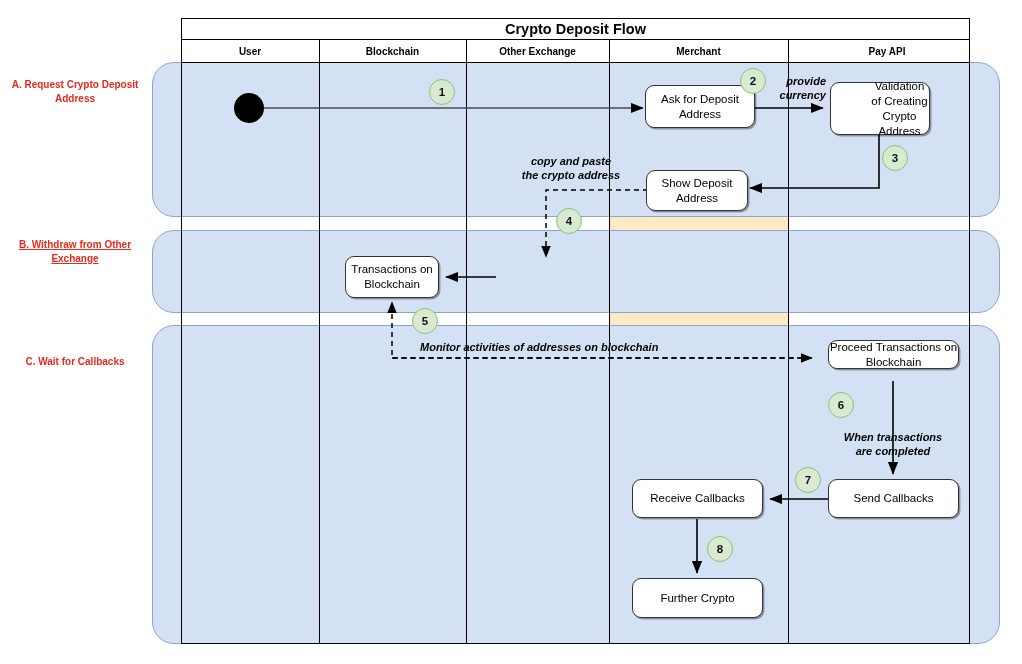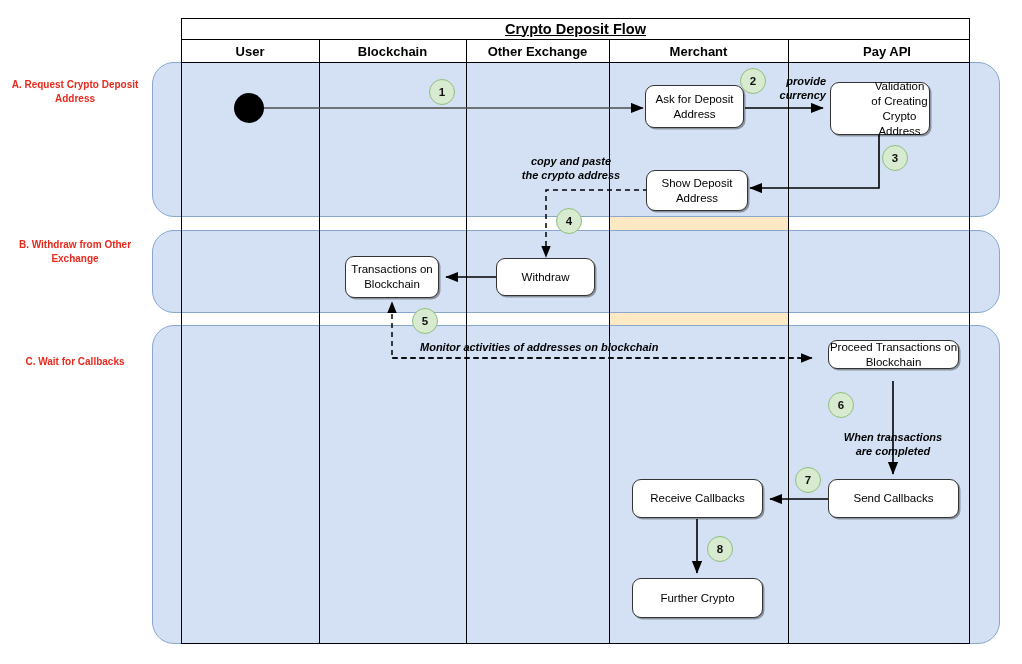--- a/index.html
+++ b/index.html
@@ -54,28 +54,27 @@
     position: absolute;
     box-sizing: border-box;
     border-bottom: 1.6px solid #000;
     text-align: center;
     font-weight: bold;
     font-size: 14.5px;
     color: #000;
     display: flex;
     align-items: center;
     justify-content: center;
-    text-decoration: underline;
   }
   .col-header {
     position: absolute;
     box-sizing: border-box;
     text-align: center;
     font-weight: bold;
-    font-size: 13px;
+    font-size: 10px;
     color: #000;
     display: flex;
     align-items: center;
     justify-content: center;
   }
   .vline {
     position: absolute;
     width: 0;
     border-left: 1.4px solid #000;
   }
@@ -154,21 +153,21 @@
 
   <div class="merchant-col" style="left:609px; top:62px; width:179px; height:582px;"></div>
 
   <div class="lane-band" style="left:152px; top:62px; width:848px; height:155px;"></div>
   <div class="lane-band" style="left:152px; top:230px; width:848px; height:83px;"></div>
   <div class="lane-band" style="left:152px; top:325px; width:848px; height:319px;"></div>
 
   <div class="phase-label" style="top:78px;">
     <span>A. Request Crypto Deposit Address</span>
   </div>
-  <div class="phase-label" style="top:238px;">
+  <div class="phase-label" style="top:238px;text-decoration:underline;">
     <span>B. Withdraw from Other Exchange</span>
   </div>
   <div class="phase-label" style="top:355px;">
     <span>C. Wait for Callbacks</span>
   </div>
 
   <div class="table-frame" style="left:181px; top:18px; width:789px; height:626px;"></div>
 
   <div class="title-bar" style="left:181px; top:18px; width:789px; height:22px;">
     <span>Crypto Deposit Flow</span>
@@ -222,35 +221,32 @@
 
     <line x1="893" y1="381" x2="893" y2="474" stroke="#000" stroke-width="1.6" marker-end="url(#arrow)"></line>
 
     <line x1="829" y1="499" x2="770" y2="499" stroke="#000" stroke-width="1.6" marker-end="url(#arrow)"></line>
 
     <line x1="697" y1="519" x2="697" y2="573" stroke="#000" stroke-width="1.6" marker-end="url(#arrow)"></line>
   </svg>
 
   <div class="start-dot" style="left:234px; top:93px; width:30px; height:30px;"></div>
 
-  <div class="node" style="left:645px; top:85px; width:99px; height:43px;">
+  <div class="node" style="left:645px; top:85px; width:110px; height:43px;">
     <span>Ask for Deposit Address</span>
   </div>
 
   <div class="node" style="left:830px; top:82px; width:100px; height:53px;padding-left:39px;">
     <span>Validation of Creating Crypto Address</span>
   </div>
 
   <div class="node" style="left:646px; top:170px; width:102px; height:41px;">
     <span>Show Deposit Address</span>
   </div>
 
-  <div class="node" style="left:496px; top:258px; width:99px; height:38px;">
-    <span>Withdraw</span>
-  </div>
 
   <div class="node" style="left:345px; top:256px; width:94px; height:42px;">
     <span>Transactions on Blockchain</span>
   </div>
 
   <div class="node" style="left:828px; top:340px; width:131px; height:29px;">
     <span>Proceed Transactions on Blockchain</span>
   </div>
 
   <div class="node" style="left:828px; top:479px; width:131px; height:39px;">

